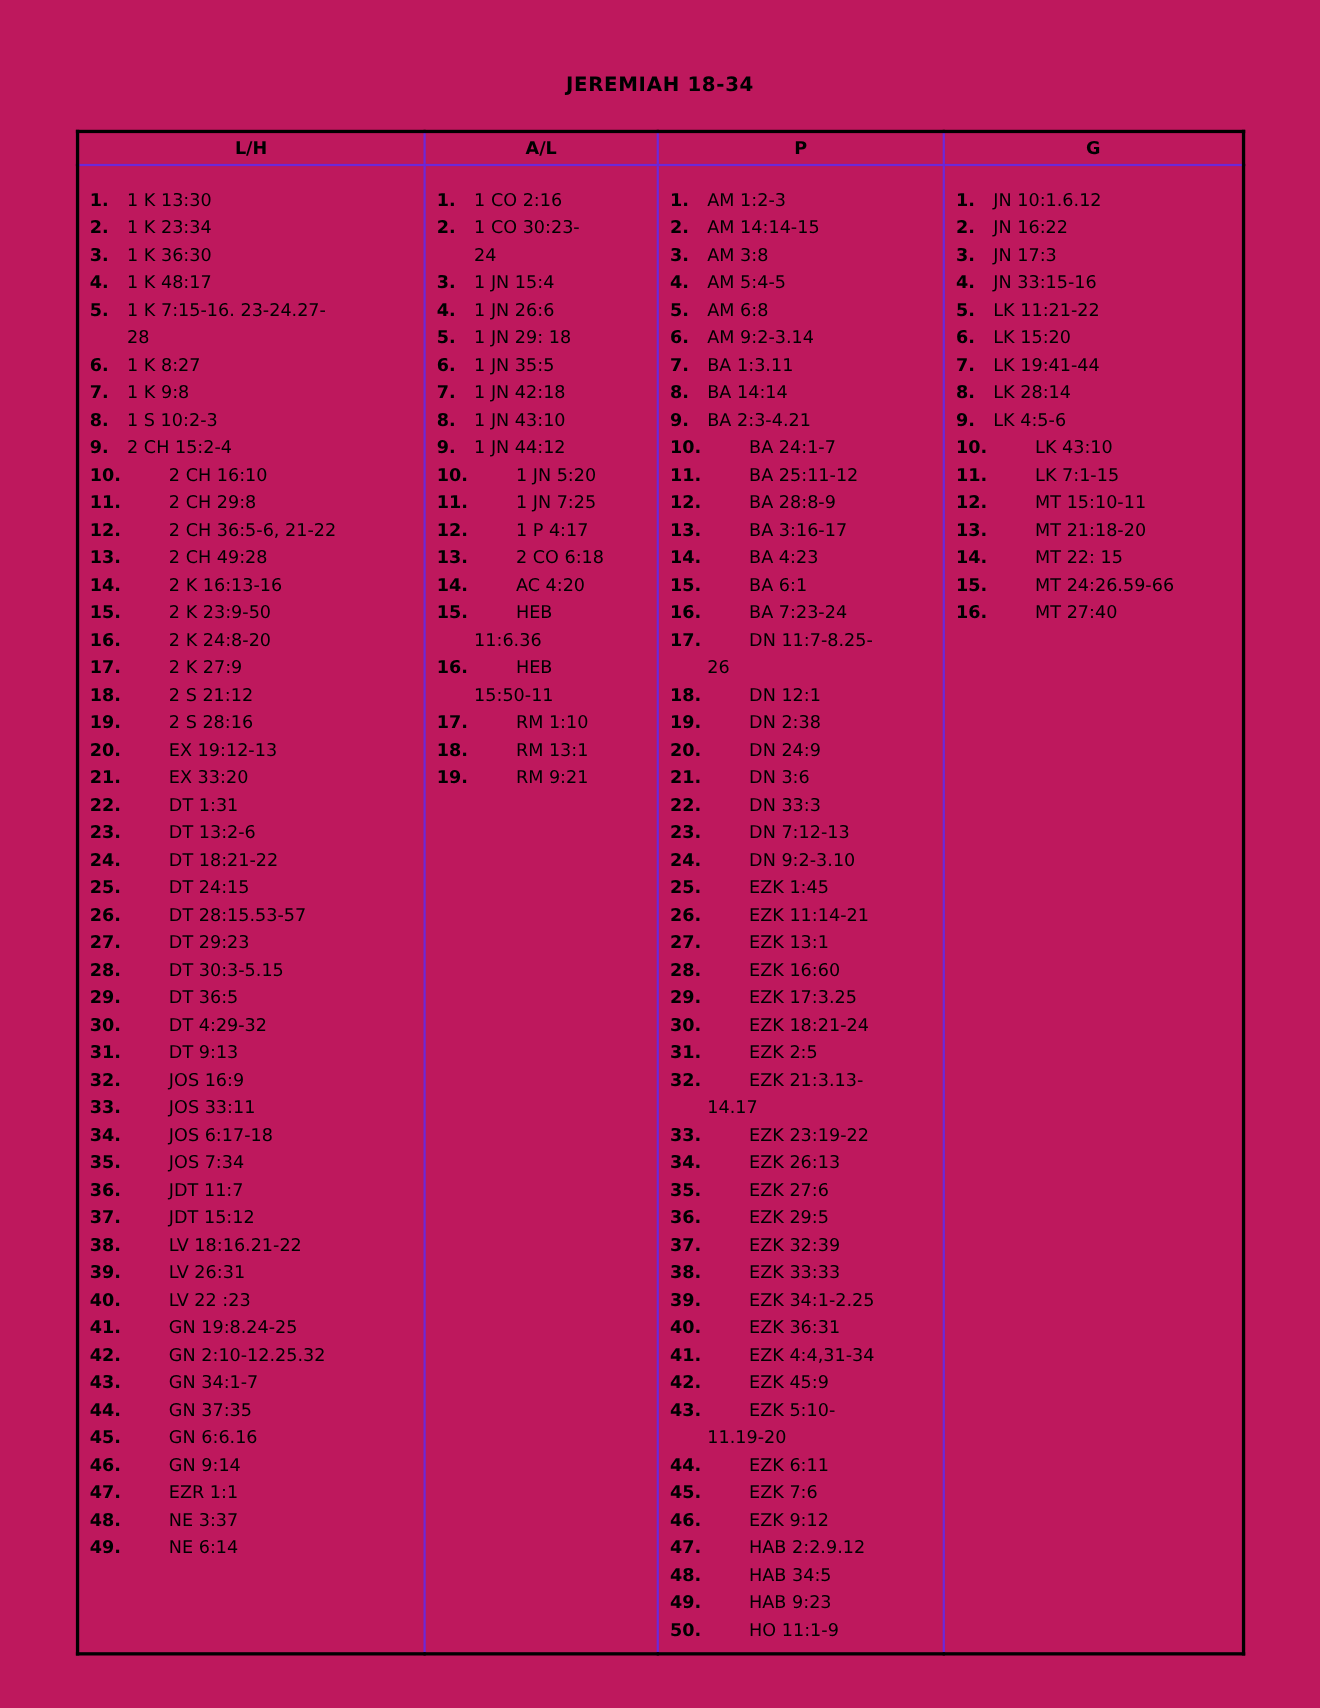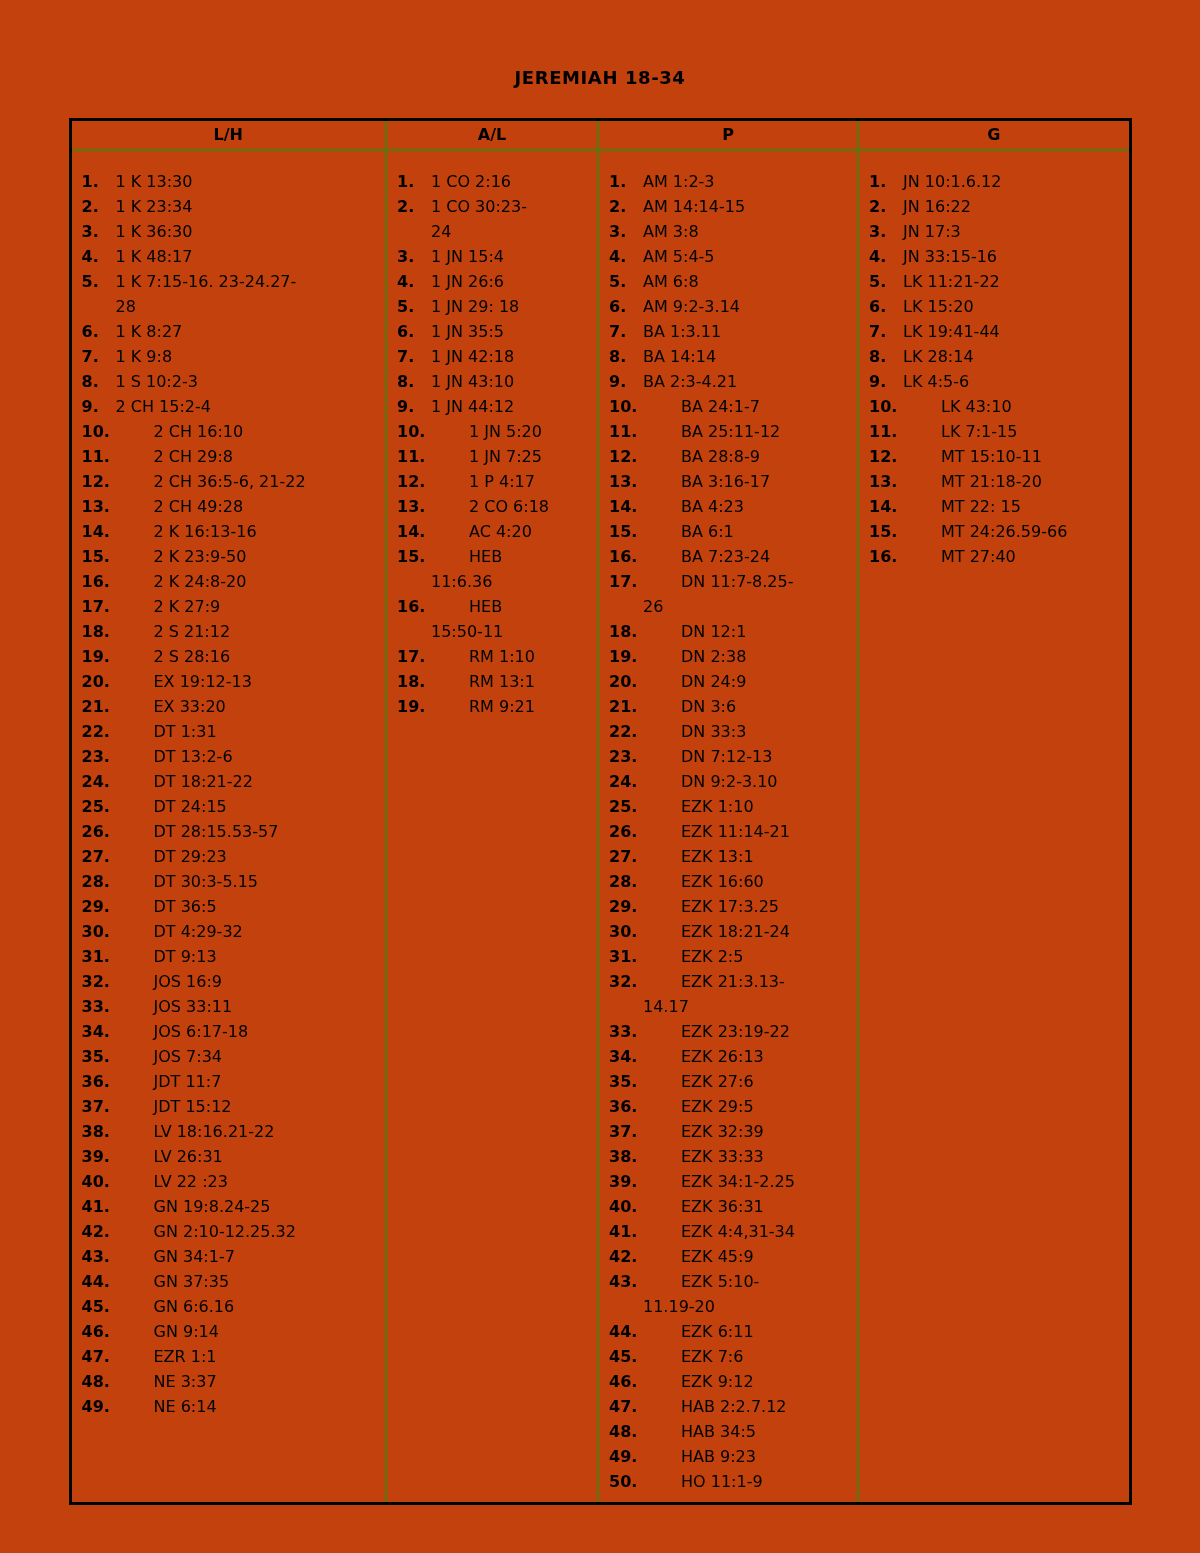--- a/index.html
+++ b/index.html
@@ -1,19 +1,19 @@
 <!DOCTYPE html>
 <html><head>
 <meta charset="utf-8">
 <style>
   html, body { margin: 0; padding: 0; background: #ffffff; }
   .page {
     width: 1200px;
     height: 1553px;
-    background: #c2410c;
+    background: #be185d;
     color: #000000;
     font-family: "DejaVu Sans", "Liberation Sans", sans-serif;
     box-sizing: border-box;
     padding-top: 66px;
     overflow: hidden;
   }
   .title {
     text-align: center;
     font-weight: bold;
     font-size: 18px;
@@ -25,21 +25,21 @@
     border-collapse: collapse;
     table-layout: fixed;
     width: 1060px;
     margin: 0 auto;
     border: 3px solid #000;
   }
   table.refs col.c0 { width: 316px; }
   table.refs col.c1 { width: 212px; }
   table.refs col.c2 { width: 260px; }
   table.refs col.c3 { width: 272px; }
-  table.refs th, table.refs td { border: 2px solid #4d7c0f; }
+  table.refs th, table.refs td { border: 2px solid #6d28d9; }
   table.refs th {
     font-size: 16px;
     font-weight: bold;
     text-align: center;
     padding: 2px 4px;
     line-height: 24px;
   }
   table.refs td {
     vertical-align: top;
     padding: 18px 6px 8px 10px;
@@ -182,21 +182,21 @@
               <div class="item d2"><span class="num">16.</span><span class="ref">BA 7:23-24</span></div>
               <div class="item d2"><span class="num">17.</span><span class="ref">DN 11:7-8.25-
 26</span></div>
               <div class="item d2"><span class="num">18.</span><span class="ref">DN 12:1</span></div>
               <div class="item d2"><span class="num">19.</span><span class="ref">DN 2:38</span></div>
               <div class="item d2"><span class="num">20.</span><span class="ref">DN 24:9</span></div>
               <div class="item d2"><span class="num">21.</span><span class="ref">DN 3:6</span></div>
               <div class="item d2"><span class="num">22.</span><span class="ref">DN 33:3</span></div>
               <div class="item d2"><span class="num">23.</span><span class="ref">DN 7:12-13</span></div>
               <div class="item d2"><span class="num">24.</span><span class="ref">DN 9:2-3.10</span></div>
-              <div class="item d2"><span class="num">25.</span><span class="ref">EZK 1:10</span></div>
+              <div class="item d2"><span class="num">25.</span><span class="ref">EZK 1:45</span></div>
               <div class="item d2"><span class="num">26.</span><span class="ref">EZK 11:14-21</span></div>
               <div class="item d2"><span class="num">27.</span><span class="ref">EZK 13:1</span></div>
               <div class="item d2"><span class="num">28.</span><span class="ref">EZK 16:60</span></div>
               <div class="item d2"><span class="num">29.</span><span class="ref">EZK 17:3.25</span></div>
               <div class="item d2"><span class="num">30.</span><span class="ref">EZK 18:21-24</span></div>
               <div class="item d2"><span class="num">31.</span><span class="ref">EZK 2:5</span></div>
               <div class="item d2"><span class="num">32.</span><span class="ref">EZK 21:3.13-
 14.17</span></div>
               <div class="item d2"><span class="num">33.</span><span class="ref">EZK 23:19-22</span></div>
               <div class="item d2"><span class="num">34.</span><span class="ref">EZK 26:13</span></div>
@@ -206,21 +206,21 @@
               <div class="item d2"><span class="num">38.</span><span class="ref">EZK 33:33</span></div>
               <div class="item d2"><span class="num">39.</span><span class="ref">EZK 34:1-2.25</span></div>
               <div class="item d2"><span class="num">40.</span><span class="ref">EZK 36:31</span></div>
               <div class="item d2"><span class="num">41.</span><span class="ref">EZK 4:4,31-34</span></div>
               <div class="item d2"><span class="num">42.</span><span class="ref">EZK 45:9</span></div>
               <div class="item d2"><span class="num">43.</span><span class="ref">EZK 5:10-
 11.19-20</span></div>
               <div class="item d2"><span class="num">44.</span><span class="ref">EZK 6:11</span></div>
               <div class="item d2"><span class="num">45.</span><span class="ref">EZK 7:6</span></div>
               <div class="item d2"><span class="num">46.</span><span class="ref">EZK 9:12</span></div>
-              <div class="item d2"><span class="num">47.</span><span class="ref">HAB 2:2.7.12</span></div>
+              <div class="item d2"><span class="num">47.</span><span class="ref">HAB 2:2.9.12</span></div>
               <div class="item d2"><span class="num">48.</span><span class="ref">HAB 34:5</span></div>
               <div class="item d2"><span class="num">49.</span><span class="ref">HAB 9:23</span></div>
               <div class="item d2"><span class="num">50.</span><span class="ref">HO 11:1-9</span></div>
             </div>
         </td>
         <td>
           <div class="list">
               <div class="item d1"><span class="num">1.</span><span class="ref">JN 10:1.6.12</span></div>
               <div class="item d1"><span class="num">2.</span><span class="ref">JN 16:22</span></div>
               <div class="item d1"><span class="num">3.</span><span class="ref">JN 17:3</span></div>

